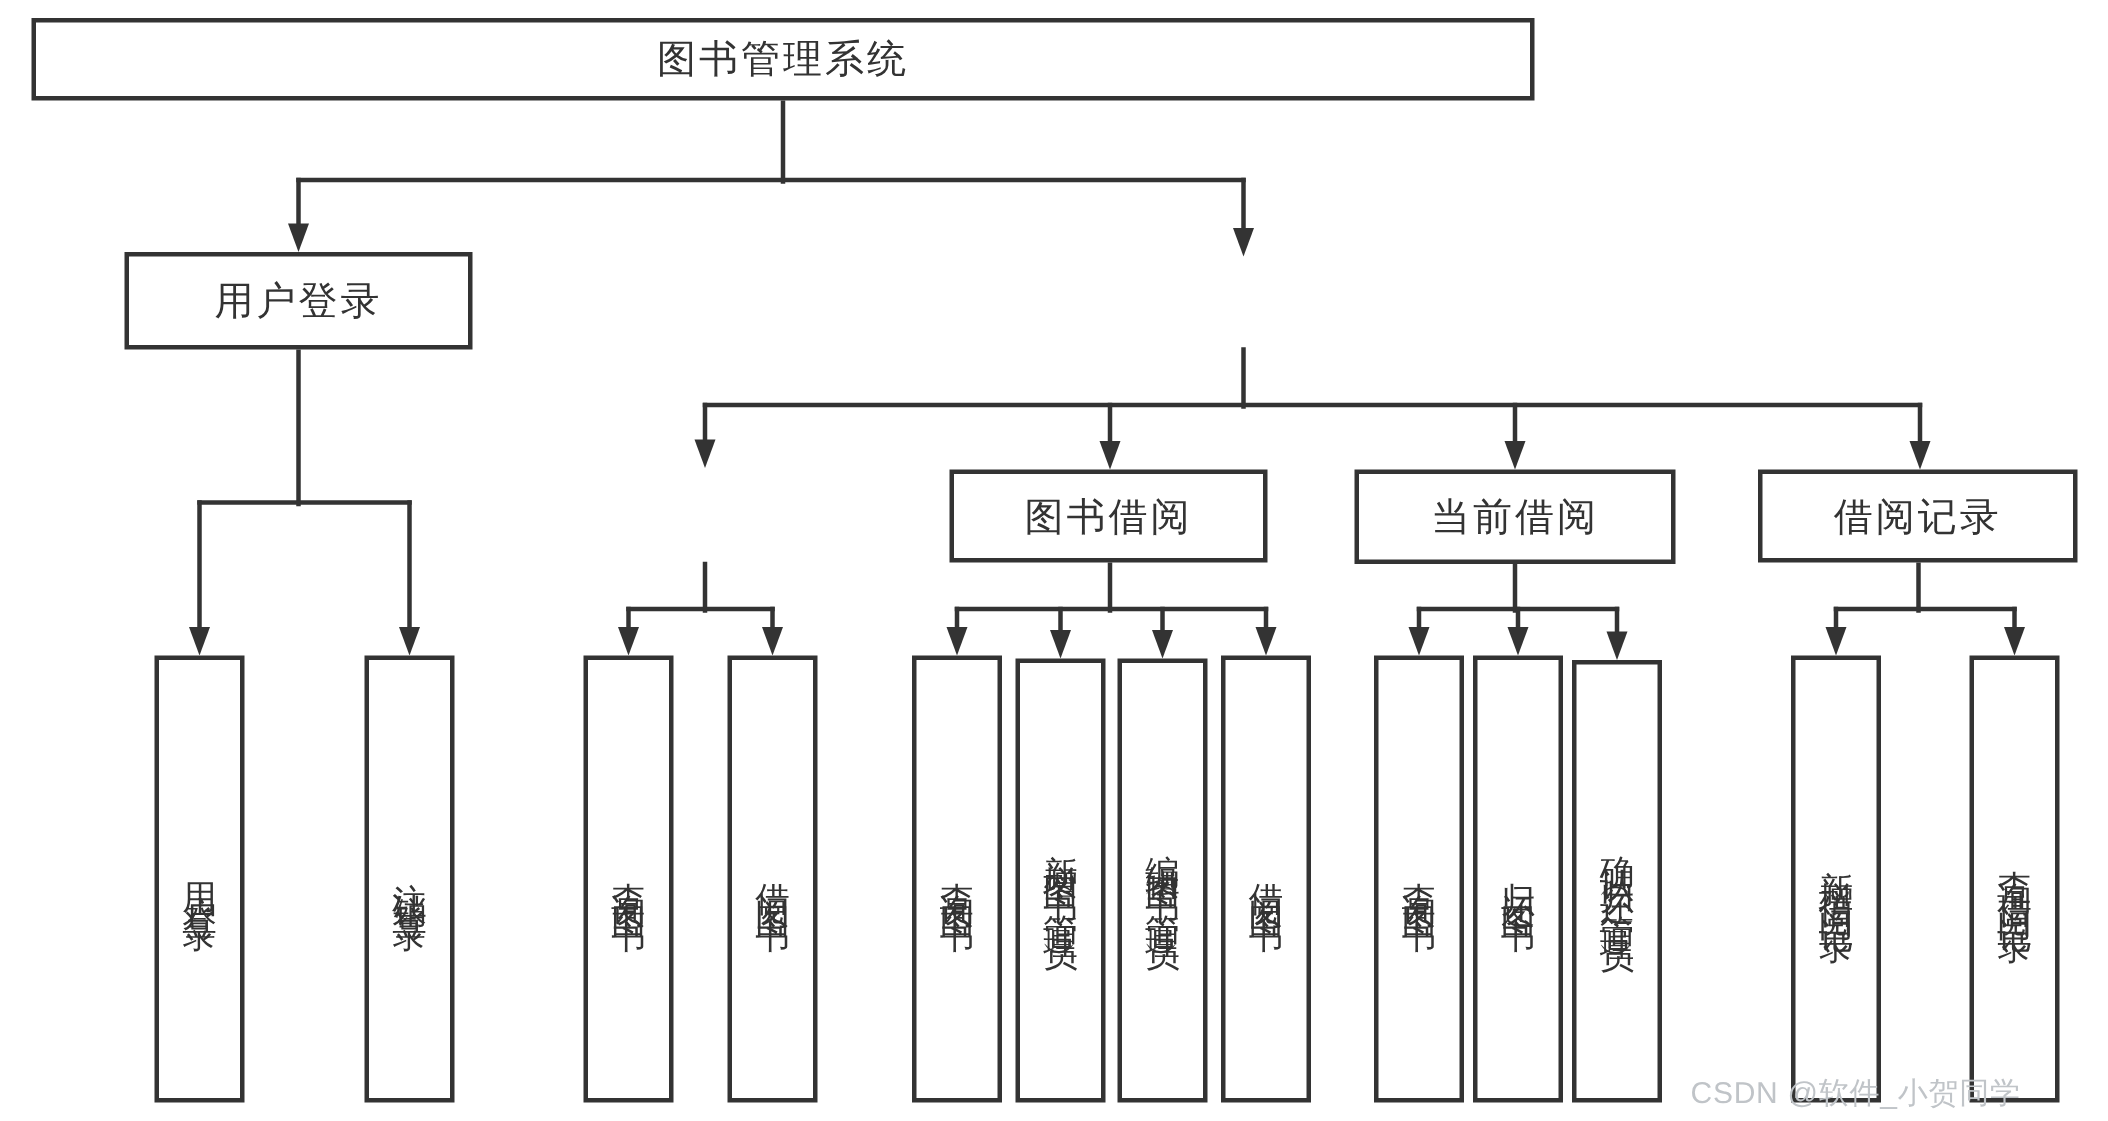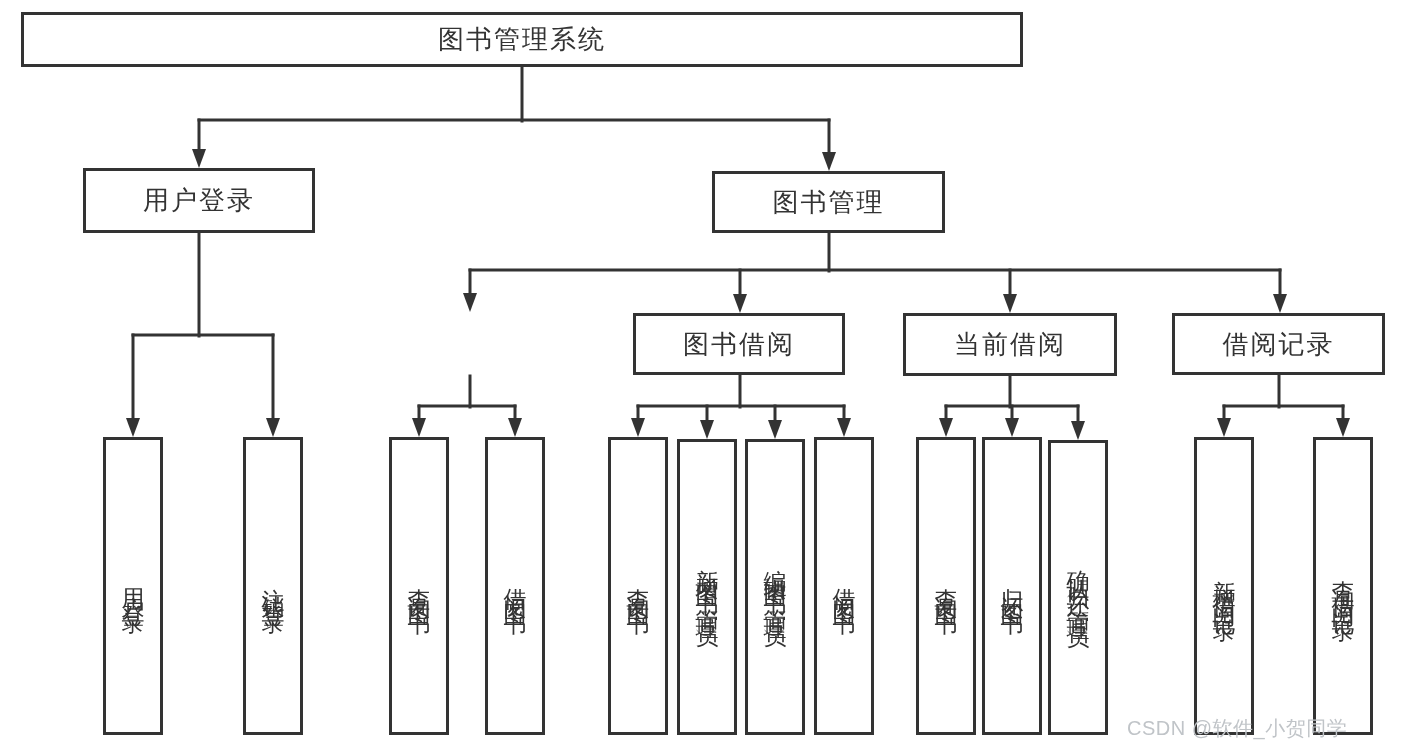--- a/index.html
+++ b/index.html
@@ -79,21 +79,20 @@
       <polygon points="1071,421 1085,421 1078,440" fill="#333333"></polygon>
       <line x1="1224" y1="406" x2="1224" y2="421" stroke="#333333" stroke-width="3" stroke-linecap="square"></line>
       <polygon points="1217,418 1231,418 1224,437" fill="#333333"></polygon>
       <line x1="1343" y1="406" x2="1343" y2="421" stroke="#333333" stroke-width="3" stroke-linecap="square"></line>
       <polygon points="1336,418 1350,418 1343,437" fill="#333333"></polygon>
     </svg>
 
   <div class="node hnode" style="left:21px;top:12px;width:1002px;height:55px">图书管理系统</div>
 
   <div class="node hnode" style="left:83px;top:168px;width:232px;height:65px">用户登录</div>
-  <div class="node hnode" style="left:712px;top:171px;width:233px;height:62px">图书管理</div>
 
   <div class="node hnode" style="left:903px;top:313px;width:214px;height:63px">当前借阅</div>
   <div class="node hnode" style="left:633px;top:313px;width:212px;height:62px">图书借阅</div>
   <div class="node hnode" style="left:1172px;top:313px;width:213px;height:62px">借阅记录</div>
 
   <div class="node vnode" style="left:103px;top:437px;width:60px;height:298px">用户登录</div>
   <div class="node vnode" style="left:243px;top:437px;width:60px;height:298px">注销登录</div>
 
   <div class="node vnode" style="left:389px;top:437px;width:60px;height:298px">查询图书</div>
   <div class="node vnode" style="left:485px;top:437px;width:60px;height:298px">借阅图书</div>

